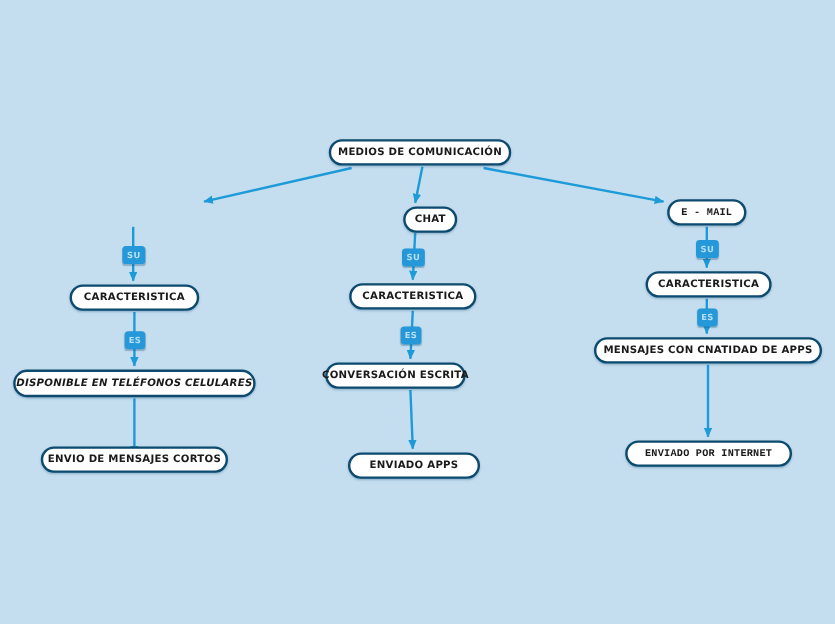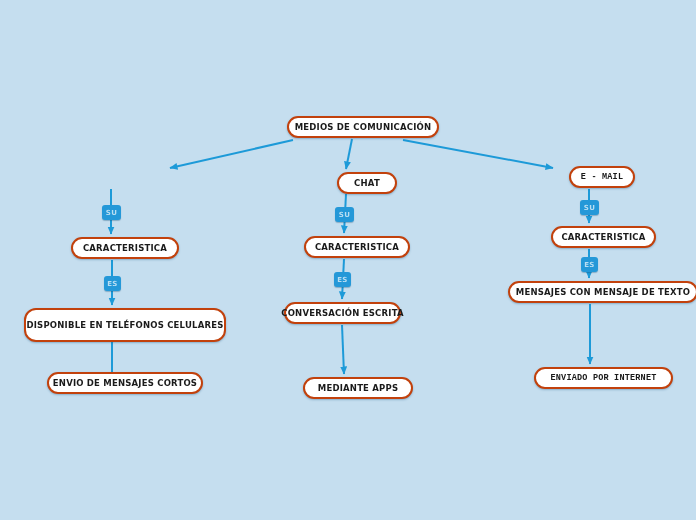--- a/index.html
+++ b/index.html
@@ -25,32 +25,31 @@
   }
   .connectors line {
     stroke: #1d9ad8;
     stroke-width: 2;
   }
   .node {
     position: absolute;
     z-index: 2;
     box-sizing: border-box;
     background: #ffffff;
-    border: 2px solid #c2410c;
+    border: 2px solid #0c4a6e;
     border-radius: 12px;
     display: flex;
     align-items: center;
     justify-content: center;
     white-space: nowrap;
     font-weight: 700;
     font-size: 8.5px;
     letter-spacing: 0.2px;
     color: #1a1a1a;
     box-shadow: 0 1px 2px rgba(25, 90, 135, 0.35);
-    margin-left: 13px;
   }
   .badge {
     position: absolute;
     z-index: 3;
     box-sizing: border-box;
     background: #2498d8;
     border-radius: 3px;
     display: flex;
     align-items: center;
     justify-content: center;
@@ -88,30 +87,30 @@
     <line x1="589" y1="189" x2="589" y2="223" marker-end="url(#arrow)"></line>
     <line x1="589" y1="249" x2="589" y2="278" marker-end="url(#arrow)"></line>
     <line x1="590" y1="304" x2="590" y2="364" marker-end="url(#arrow)"></line>
   </svg>
 
   <div class="node" style="left:274px; top:116px; width:152px; height:22px;">MEDIOS DE COMUNICACIÓN</div>
 
   <div class="badge" style="left:102px; top:205px; width:19px; height:15px;">SU</div>
   <div class="node" style="left:58px; top:237px; width:108px; height:22px;">CARACTERISTICA</div>
   <div class="badge" style="left:104px; top:276px; width:17px; height:15px;">ES</div>
-  <div class="node" style="left:11px; top:308px; width:202px; height:34px;">DISPONIBLE EN TELÉFONOS CELULARES</div>
+  <div class="node" style="left:11px; top:308px; width:202px; height:23px;font-style:italic;">DISPONIBLE EN TELÉFONOS CELULARES</div>
   <div class="node" style="left:34px; top:372px; width:156px; height:22px;">ENVIO DE MENSAJES CORTOS</div>
 
-  <div class="node" style="left:324px; top:172px; width:60px; height:22px;">CHAT</div>
+  <div class="node" style="left:336px; top:172px; width:45px; height:22px;">CHAT</div>
   <div class="badge" style="left:335px; top:207px; width:19px; height:15px;">SU</div>
   <div class="node" style="left:291px; top:236px; width:106px; height:22px;">CARACTERISTICA</div>
   <div class="badge" style="left:334px; top:272px; width:17px; height:15px;">ES</div>
   <div class="node" style="left:271px; top:302px; width:117px; height:22px;">CONVERSACIÓN ESCRITA</div>
-  <div class="node" style="left:290px; top:377px; width:110px; height:22px;">MEDIANTE APPS</div>
+  <div class="node" style="left:290px; top:377px; width:110px; height:22px;">ENVIADO APPS</div>
 
   <div class="node" style="left:556px; top:166px; width:66px; height:22px;font-family:Liberation Mono, monospace;">E - MAIL</div>
   <div class="badge" style="left:580px; top:200px; width:19px; height:15px;">SU</div>
   <div class="node" style="left:538px; top:226px; width:105px; height:22px;">CARACTERISTICA</div>
   <div class="badge" style="left:581px; top:257px; width:17px; height:15px;">ES</div>
-  <div class="node" style="left:495px; top:281px; width:190px; height:22px;">MENSAJES CON MENSAJE DE TEXTO</div>
+  <div class="node" style="left:495px; top:281px; width:190px; height:22px;">MENSAJES CON CNATIDAD DE APPS</div>
   <div class="node" style="left:521px; top:367px; width:139px; height:22px;font-family:Liberation Mono, monospace;">ENVIADO POR INTERNET</div>
 
 </div>
 
 </body></html>

